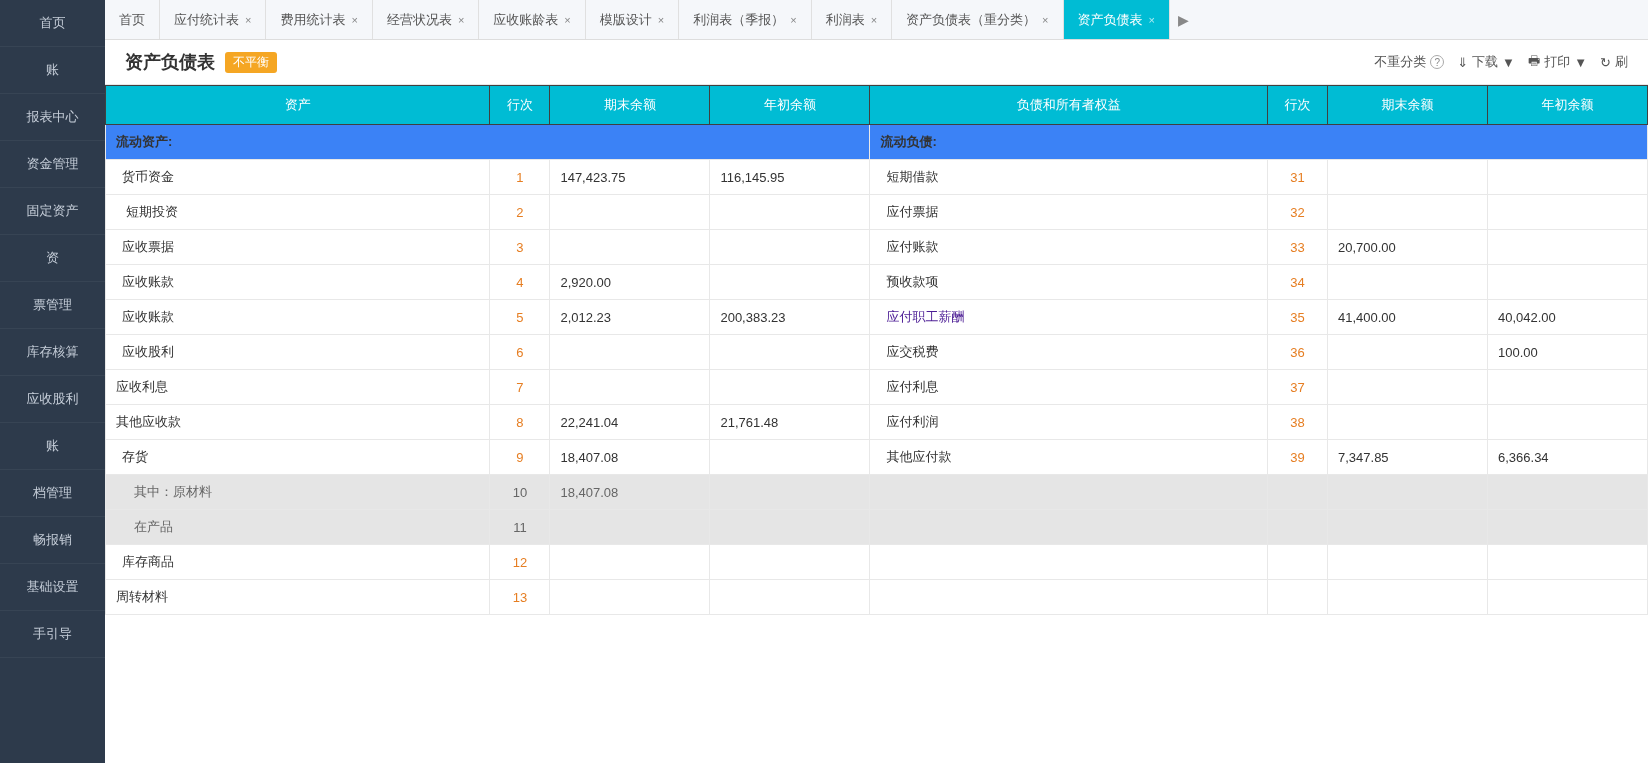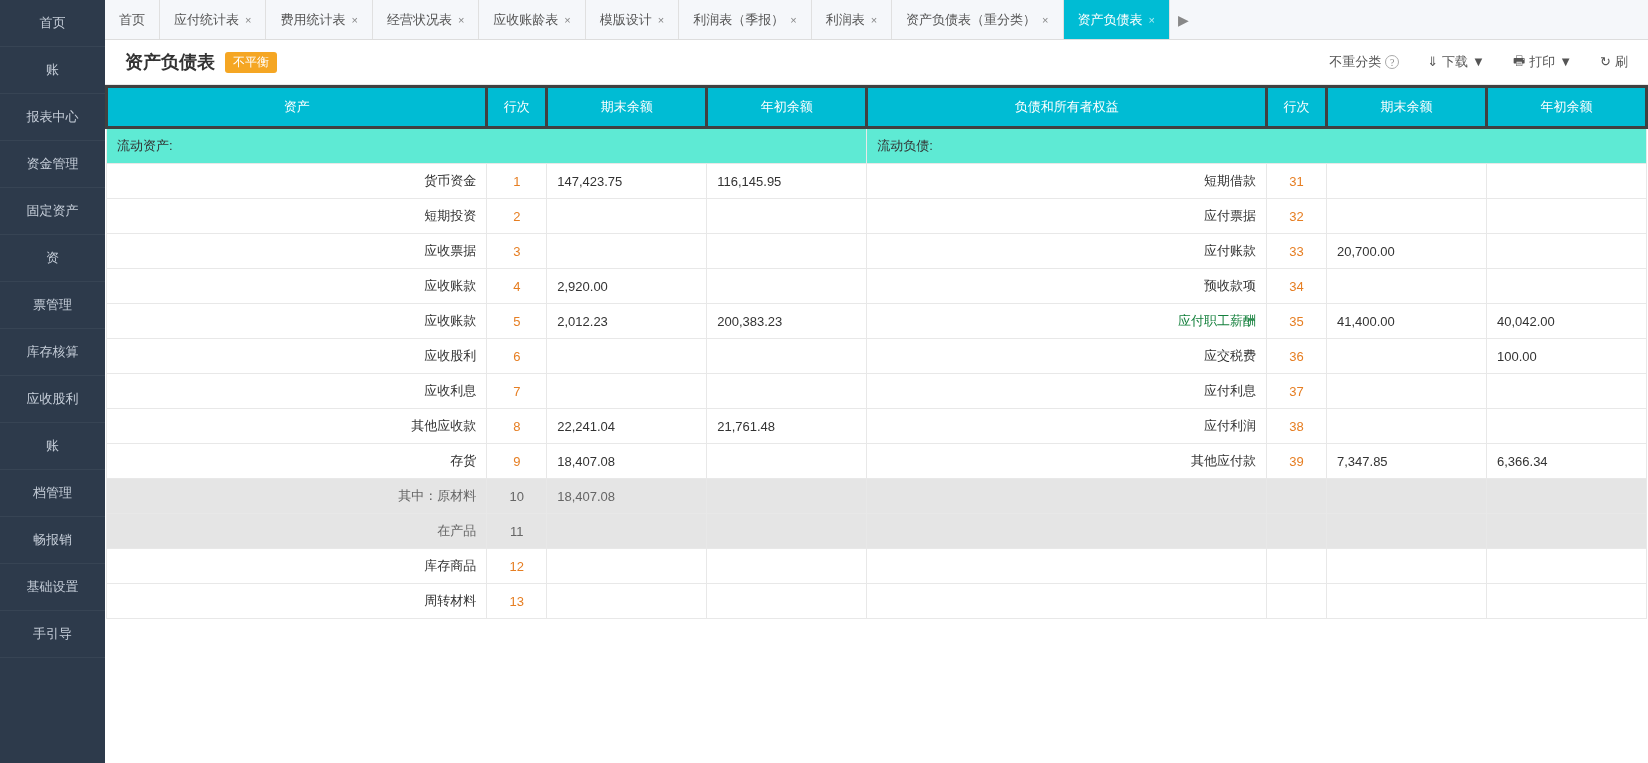--- a/index.html
+++ b/index.html
@@ -101,24 +101,23 @@
     .badge-unbalanced {
       background: #f5a623;
       color: #fff;
       font-size: 12px;
       padding: 2px 8px;
       border-radius: 3px;
     }
     .header-actions {
       display: flex;
       align-items: center;
-      gap: 28px;
+      gap: 13px;
       font-size: 13px;
       color: #555;
-      font-family: Liberation Serif, serif;
     }
     .header-action-item {
       display: flex;
       align-items: center;
       gap: 4px;
       cursor: pointer;
       color: #555;
     }
 
     
@@ -131,42 +130,42 @@
       width: 100%;
       border-collapse: collapse;
       min-width: 1400px;
     }
     thead tr th {
       background: #00bcd4;
       color: #fff;
       padding: 10px 8px;
       text-align: center;
       font-weight: normal;
-      border: 3px solid #404040;
+      border: 1px solid #404040;
       font-size: 13px;
     }
     tbody tr td {
       padding: 8px 10px;
       border: 1px solid #e8e8e8;
       font-size: 13px;
       color: #333;
     }
     tbody tr.section-row td {
-      background: #5eead4;
-      font-weight: normal;
+      background: #3b82f6;
+      font-weight: bold;
       color: #333;
     }
     tbody tr.normal-row td {
       background: #fff;
     }
     tbody tr.sub-row td {
       background: #e5e5e5;
       color: #666;
     }
-    .col-item { text-align: right; margin-top: 8px; }
+    .col-item { text-align: left; margin-top: 8px; }
     .col-num { text-align: center; color: #e67e22; }
     .col-amount { }
     .col-section-label { text-align: left; color: #333; }
 
     
     .table-container::-webkit-scrollbar { width: 6px; height: 6px; }
     .table-container::-webkit-scrollbar-thumb { background: #ccc; border-radius: 3px; }
   </style>
 </head>
 <body>
@@ -283,21 +282,21 @@
       <td class="col-item" style="padding-left:16px;">货币资金</td>
       <td class="col-num">1</td>
       <td class="col-amount">147,423.75</td>
       <td class="col-amount">116,145.95</td>
       <td class="col-item" style="padding-left:16px;">短期借款</td>
       <td class="col-num">31</td>
       <td class="col-amount"></td>
       <td class="col-amount"></td>
     </tr>
           <tr class="normal-row">
-      <td class="col-item" style="padding-left:28px;">短期投资</td>
+      <td class="col-item" style="padding-left:20px;">短期投资</td>
       <td class="col-num">2</td>
       <td class="col-amount"></td>
       <td class="col-amount"></td>
       <td class="col-item" style="padding-left:16px;">应付票据</td>
       <td class="col-num">32</td>
       <td class="col-amount"></td>
       <td class="col-amount"></td>
     </tr>
           <tr class="normal-row">
       <td class="col-item" style="padding-left:16px;">应收票据</td>
@@ -317,21 +316,21 @@
       <td class="col-item" style="padding-left:16px;">预收款项</td>
       <td class="col-num">34</td>
       <td class="col-amount"></td>
       <td class="col-amount"></td>
     </tr>
           <tr class="normal-row">
       <td class="col-item" style="padding-left:16px;">应收账款</td>
       <td class="col-num">5</td>
       <td class="col-amount">2,012.23</td>
       <td class="col-amount">200,383.23</td>
-      <td class="col-item" style="padding-left:16px;color:#15803d;">应付职工薪酬</td>
+      <td class="col-item" style="padding-left:16px;color:#4c1d95;">应付职工薪酬</td>
       <td class="col-num">35</td>
       <td class="col-amount">41,400.00</td>
       <td class="col-amount">40,042.00</td>
     </tr>
           <tr class="normal-row">
       <td class="col-item" style="padding-left:16px;">应收股利</td>
       <td class="col-num">6</td>
       <td class="col-amount"></td>
       <td class="col-amount"></td>
       <td class="col-item" style="padding-left:16px;">应交税费</td>

